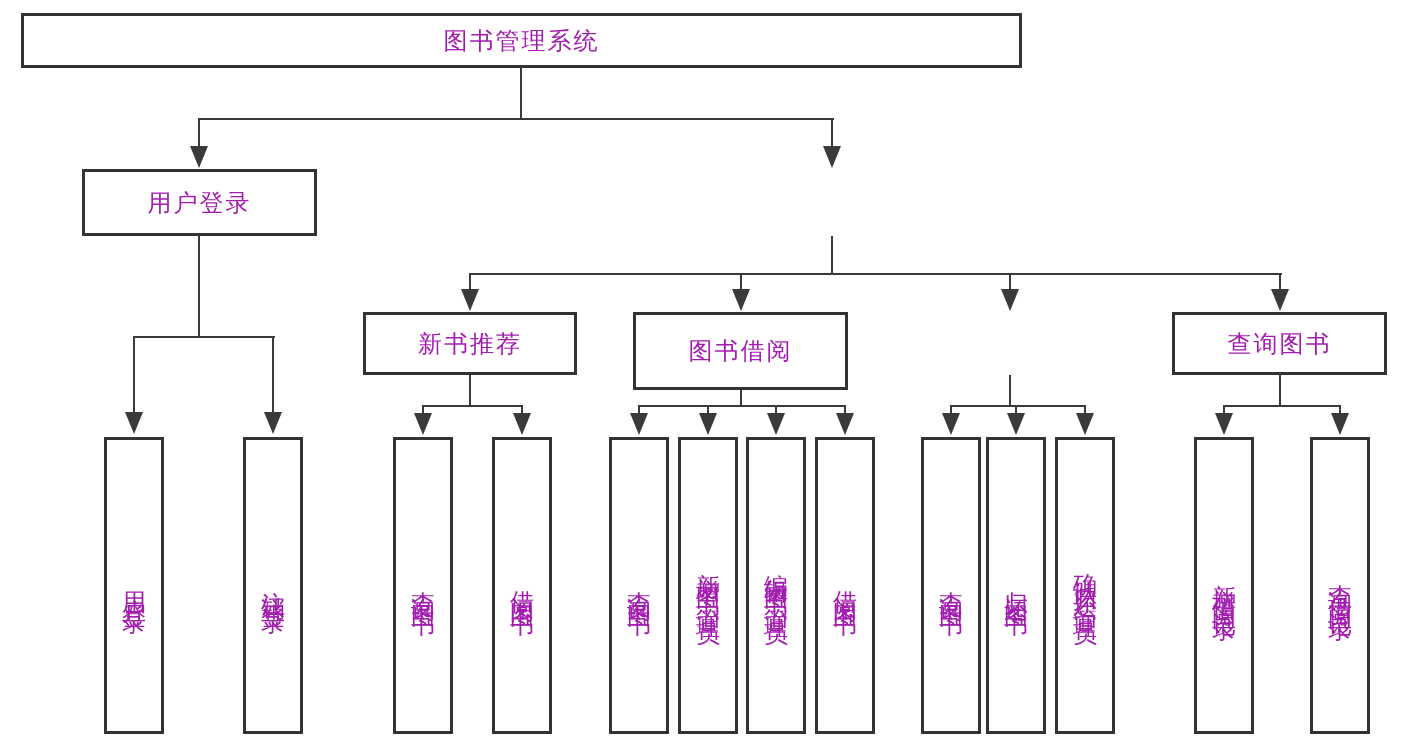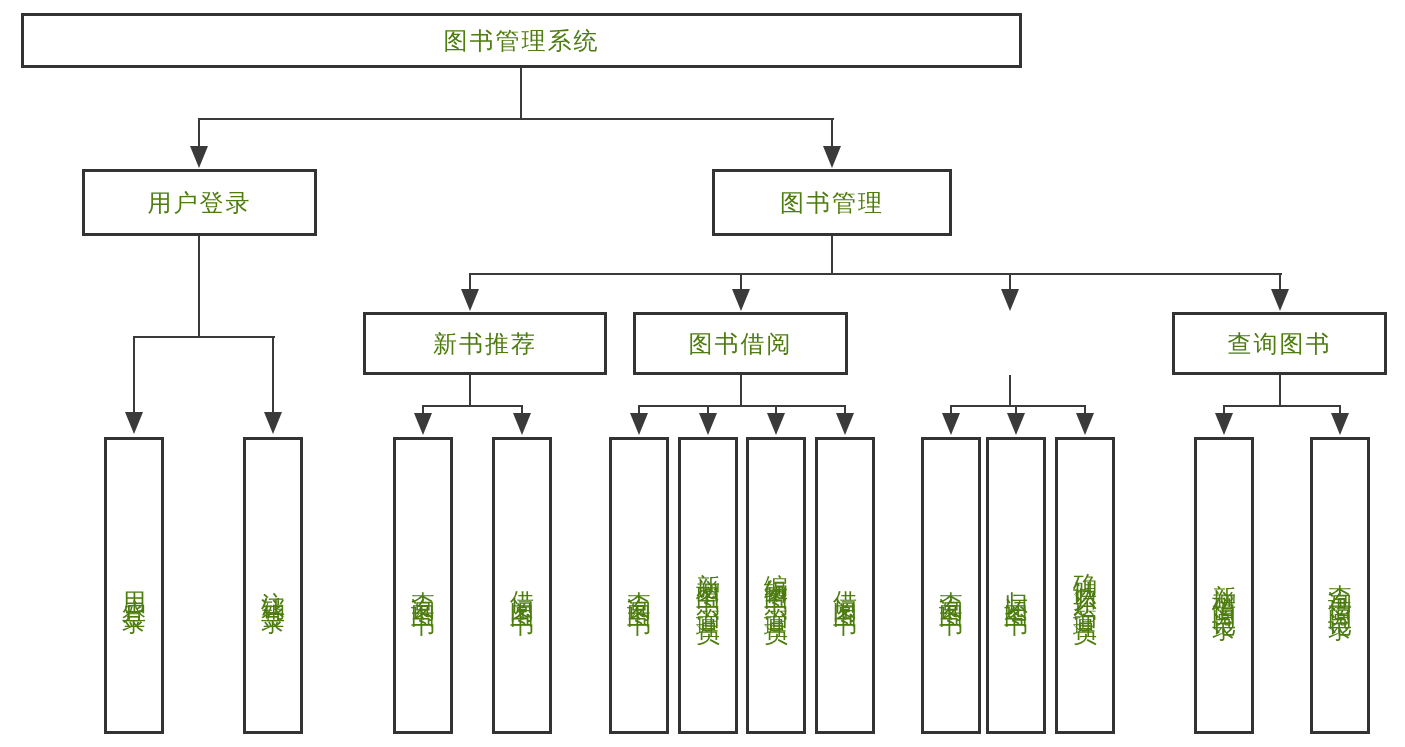--- a/index.html
+++ b/index.html
@@ -6,21 +6,21 @@
   .stage{
     position:relative;width:1405px;height:747px;background:#ffffff;
     font-family:"Liberation Sans", sans-serif;overflow:hidden;
   }
   .node{
     position:absolute;box-sizing:border-box;background:#ffffff;
     border:3px solid #333333;display:flex;align-items:center;justify-content:center;
     z-index:2;
   }
   .node .lbl{
-    color:#4d7c0f;font-size:24px;letter-spacing:2px;line-height:1;white-space:nowrap;
+    color:#a21caf;font-size:24px;letter-spacing:2px;line-height:1;white-space:nowrap;
   }
   .node.leaf .lbl{
     writing-mode:vertical-rl;text-orientation:mixed;
     font-size:24px;letter-spacing:7px;line-height:1;
   }
   .cline{position:absolute;background:#3a3a3a;z-index:1;}
   .tri{
     position:absolute;width:0;height:0;z-index:1;
     border-left:9px solid transparent;border-right:9px solid transparent;
     border-top:22px solid #3a3a3a;
@@ -36,28 +36,25 @@
 
 <div class="stage">
 
   <div class="node" style="left:21px;top:13px;width:1001px;height:55px">
     <span class="lbl">图书管理系统</span>
   </div>
 
   <div class="node" style="left:82px;top:169px;width:235px;height:67px">
     <span class="lbl">用户登录</span>
   </div>
-  <div class="node" style="left:712px;top:169px;width:240px;height:67px">
-    <span class="lbl">图书管理</span>
-  </div>
 
-  <div class="node" style="left:363px;top:312px;width:244px;height:63px">
+  <div class="node" style="left:363px;top:312px;width:214px;height:63px">
     <span class="lbl">新书推荐</span>
   </div>
-  <div class="node" style="left:633px;top:312px;width:215px;height:63px">
+  <div class="node" style="left:633px;top:312px;width:215px;height:78px">
     <span class="lbl">图书借阅</span>
   </div>
   <div class="node" style="left:1172px;top:312px;width:215px;height:63px">
     <span class="lbl">查询图书</span>
   </div>
 
   <div class="node leaf" style="left:104px;top:437px;width:60px;height:297px">
     <span class="lbl">用户登录</span>
   </div>
   <div class="node leaf" style="left:243px;top:437px;width:60px;height:297px">

